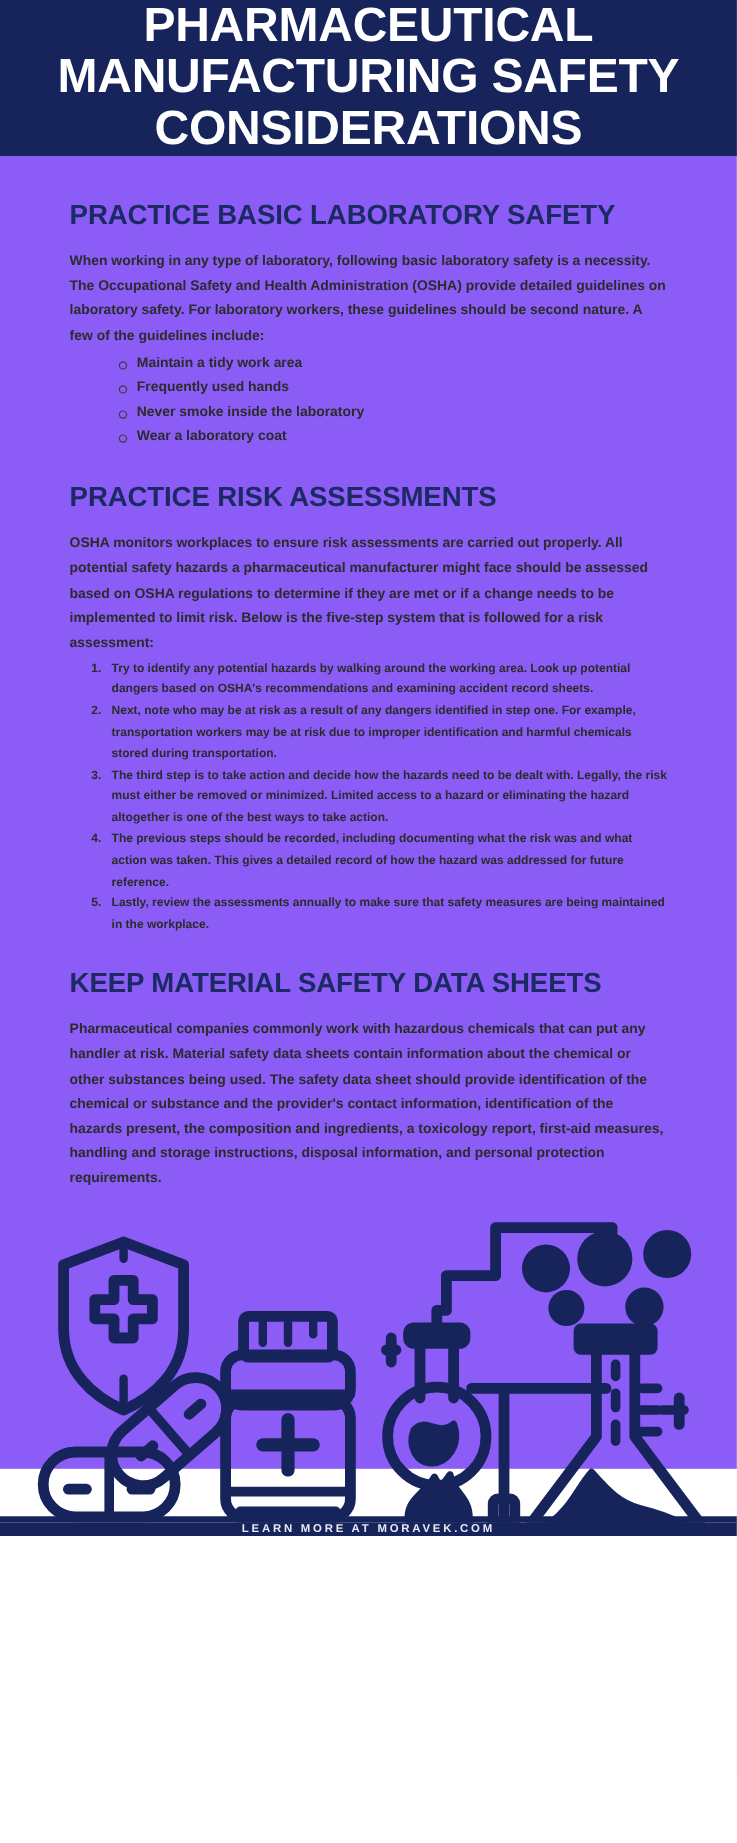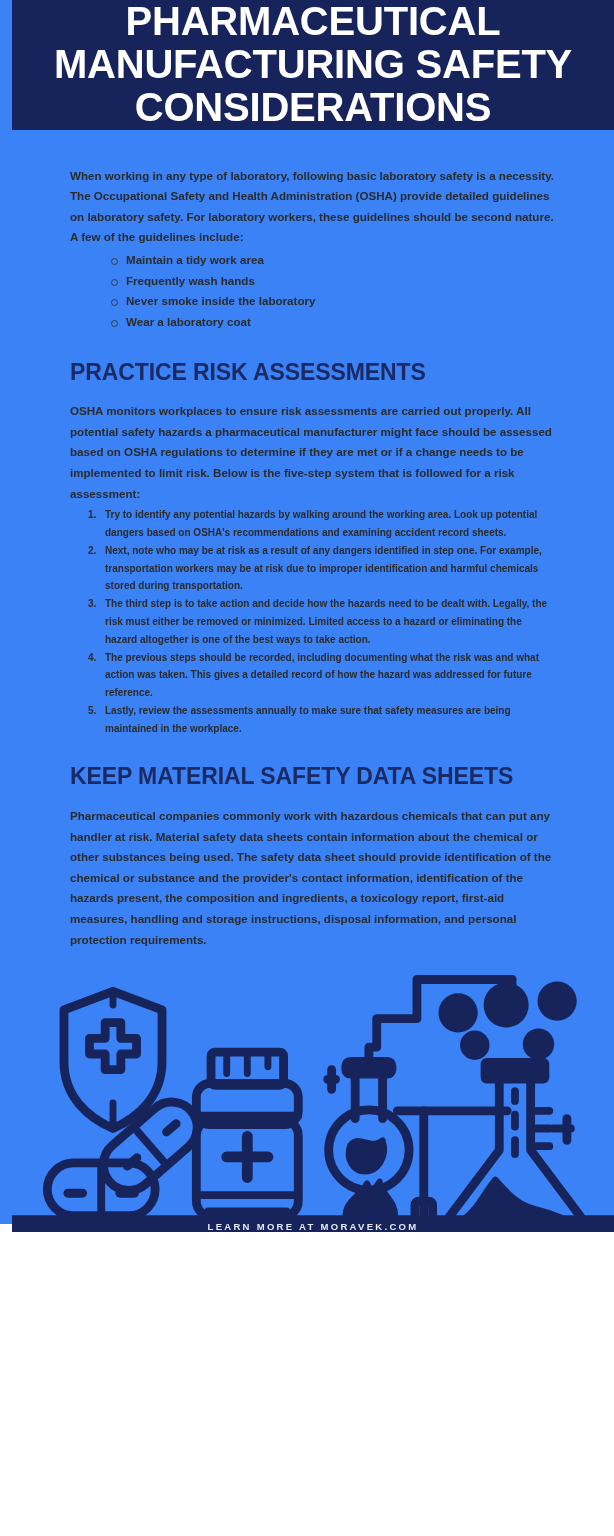--- a/index.html
+++ b/index.html
@@ -13,25 +13,24 @@
   body {
     font-family: "Liberation Sans", sans-serif;
     color: #2b2b2b;
     position: relative;
     overflow: hidden;
   }
 
   .page {
     width: 614px;
     height: 1224px;
-    background: #3b82f6;
+    background: #8b5cf6;
     display: flex;
     flex-direction: column;
     position: relative;
-    padding-left: 12px;
   }
 
   
   .header-band {
     width: 100%;
     height: 225px;
     background: #17245c;
     display: flex;
     align-items: center;
     justify-content: center;
@@ -155,24 +154,25 @@
 
 <div class="page">
 
   <div class="header-band">
     <h1 class="header-title">PHARMACEUTICAL MANUFACTURING SAFETY CONSIDERATIONS</h1>
   </div>
 
   <div class="content">
 
     <div class="section">
+      <div class="section-heading">PRACTICE BASIC LABORATORY SAFETY</div>
       <p class="body-text">When working in any type of laboratory, following basic laboratory safety is a necessity. The Occupational Safety and Health Administration (OSHA) provide detailed guidelines on laboratory safety. For laboratory workers, these guidelines should be second nature. A few of the guidelines include:</p>
       <ul class="bullets">
         <li>Maintain a tidy work area</li>
-        <li>Frequently wash hands</li>
+        <li>Frequently used hands</li>
         <li>Never smoke inside the laboratory</li>
         <li>Wear a laboratory coat</li>
       </ul>
     </div>
 
     <div class="section">
       <div class="section-heading">PRACTICE RISK ASSESSMENTS</div>
       <p class="body-text">OSHA monitors workplaces to ensure risk assessments are carried out properly. All potential safety hazards a pharmaceutical manufacturer might face should be assessed based on OSHA regulations to determine if they are met or if a change needs to be implemented to limit risk. Below is the five-step system that is followed for a risk assessment:</p>
       <ol class="steps">
         <li>Try to identify any potential hazards by walking around the working area. Look up potential dangers based on OSHA's recommendations and examining accident record sheets.</li>

